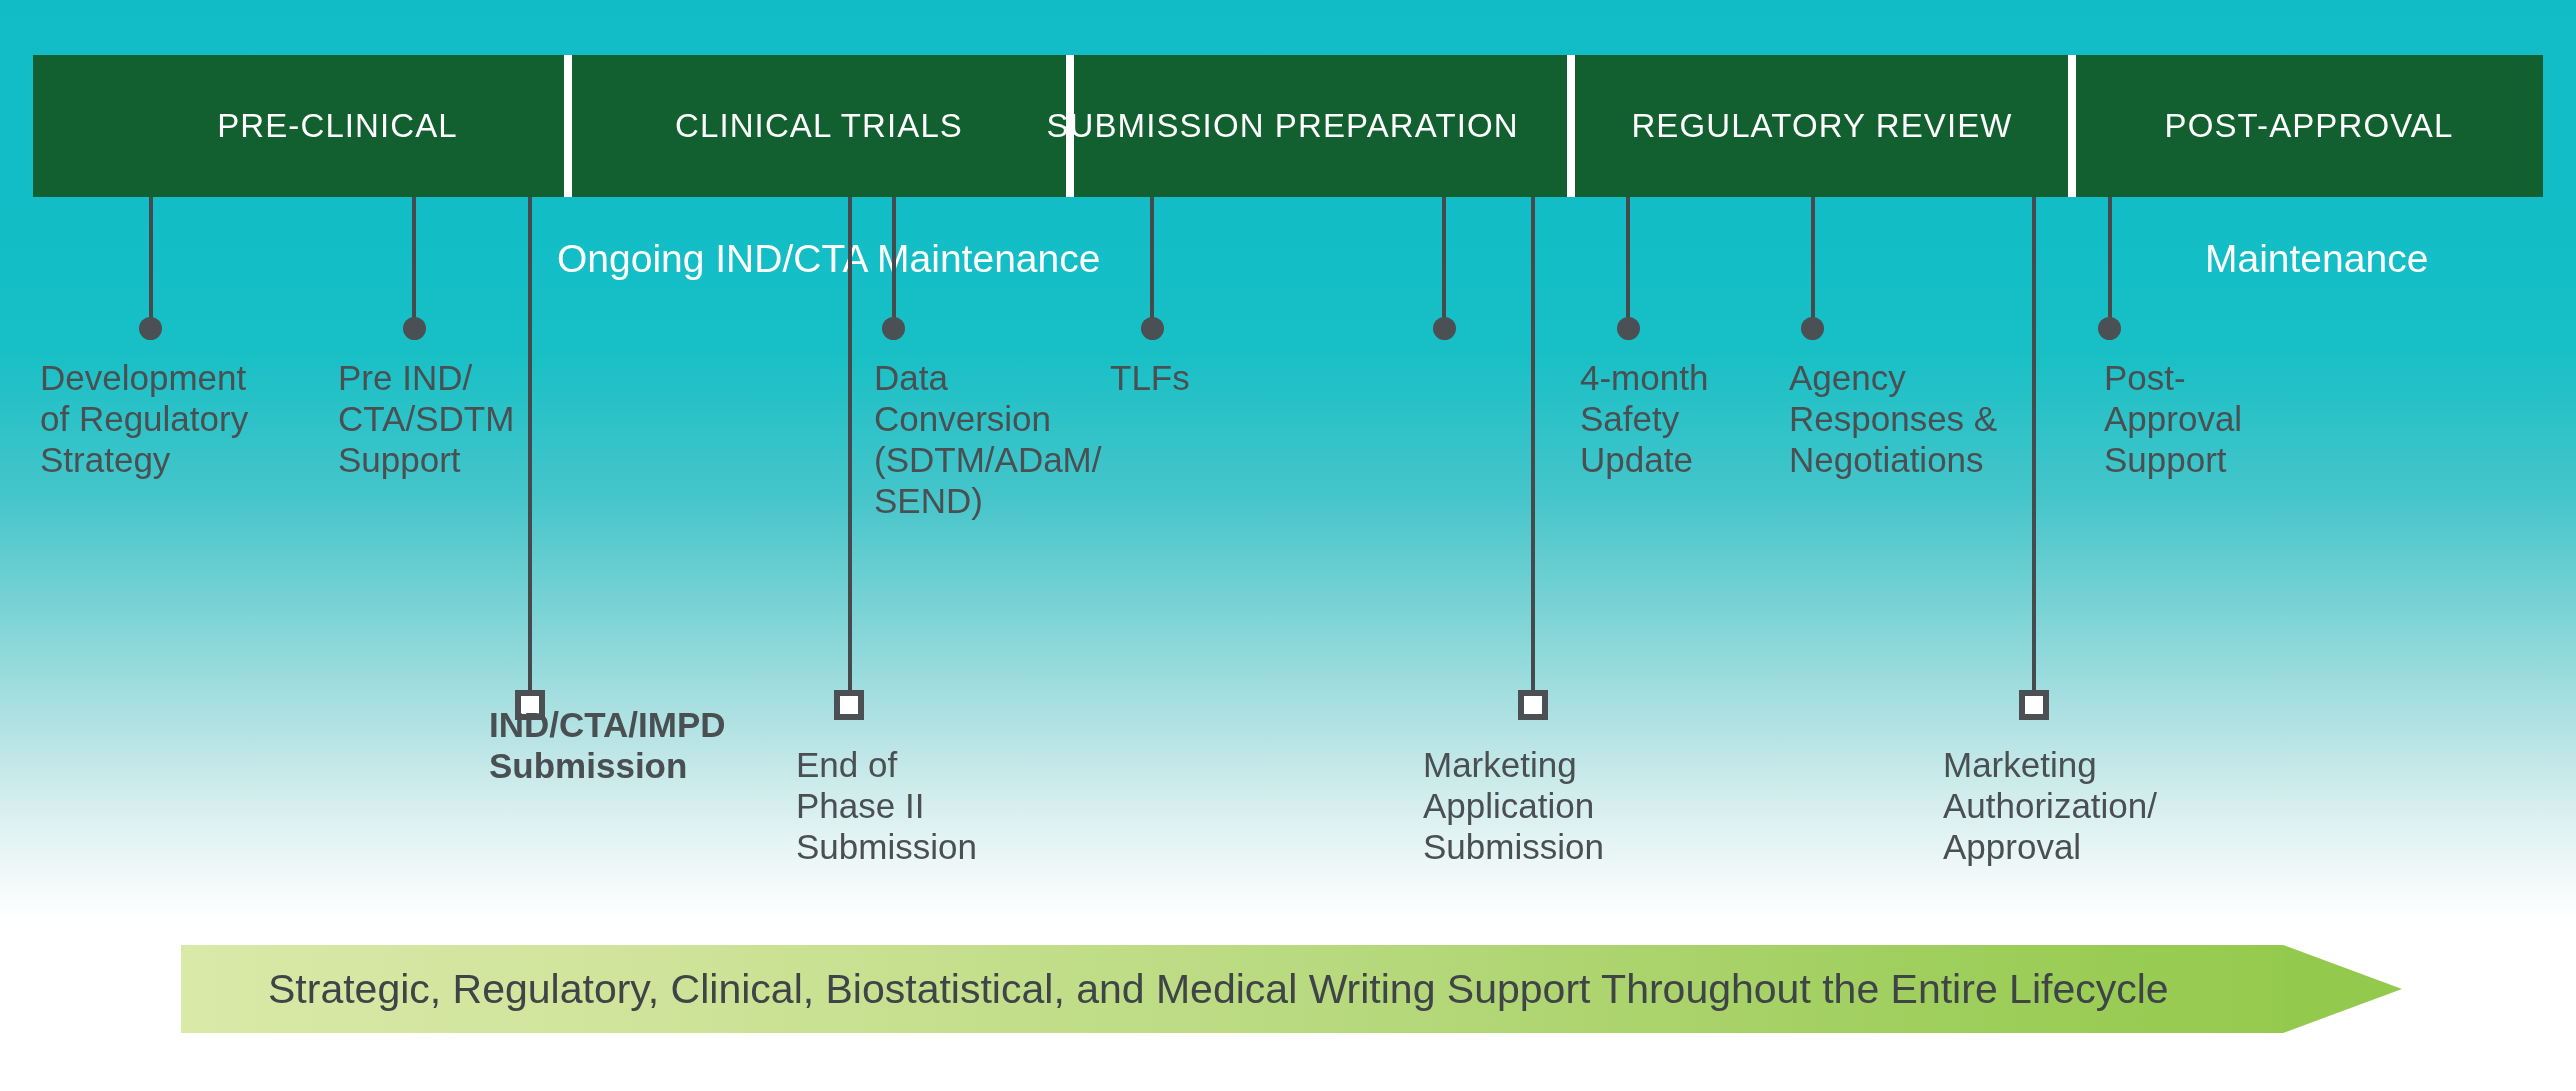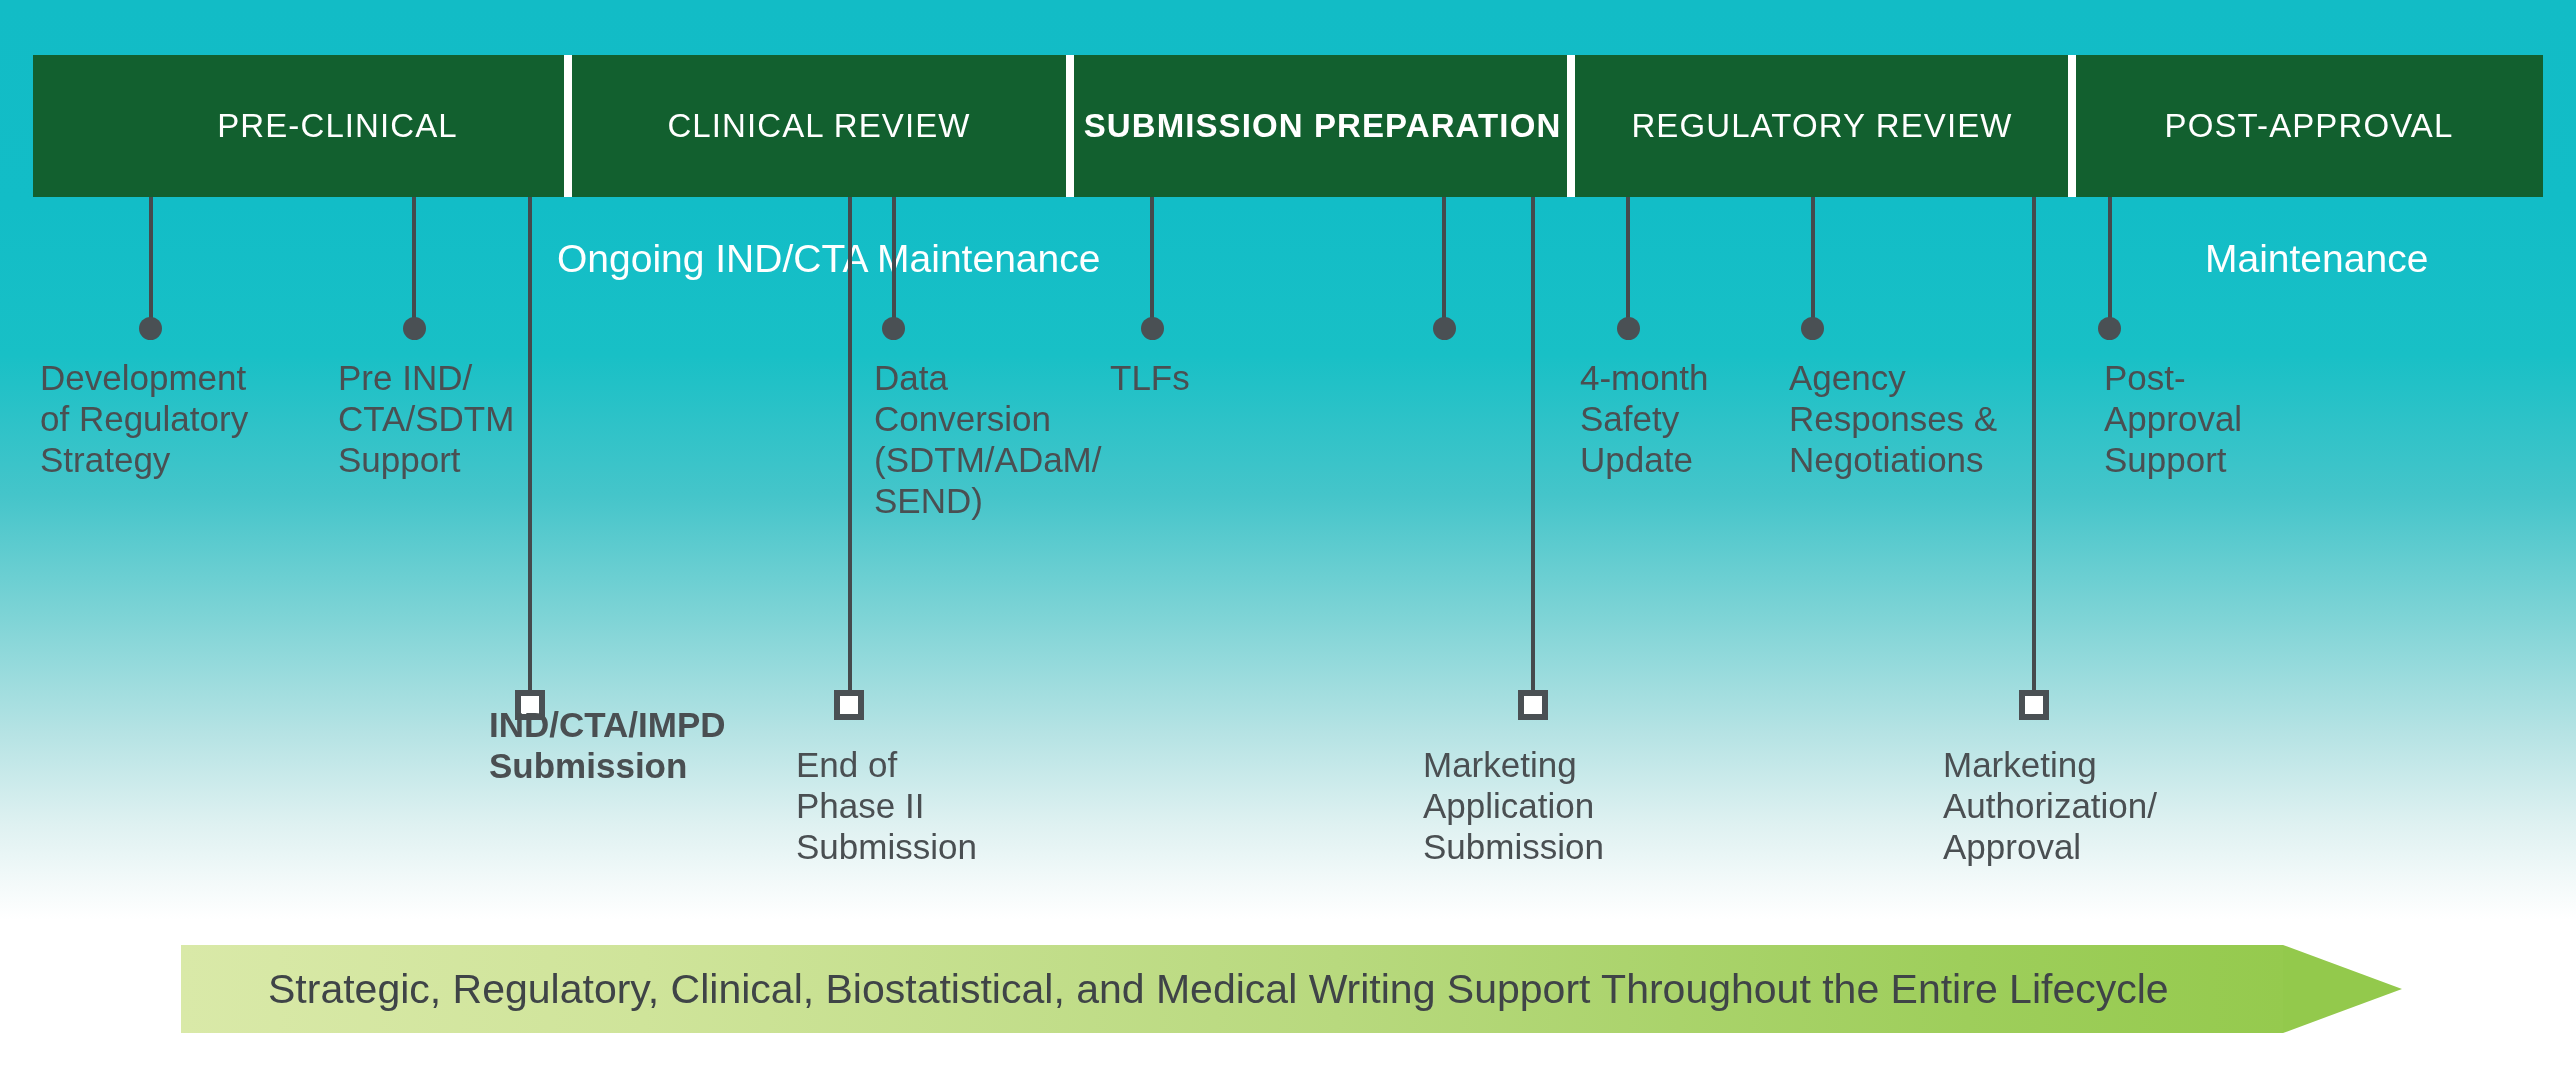--- a/index.html
+++ b/index.html
@@ -123,23 +123,23 @@
   }
 </style>
 </head>
 <body>
 
 <div id="stage">
 
   <div id="phasebar">
     <div class="phase" style="left:0px;width:531px;margin-left:39px;">PRE-CLINICAL</div>
     <div class="vdiv" style="left:531px;"></div>
-    <div class="phase" style="left:539px;width:494px;">CLINICAL REVIEW</div>
+    <div class="phase" style="left:539px;width:494px;">CLINICAL TRIALS</div>
     <div class="vdiv" style="left:1033px;"></div>
-    <div class="phase" style="left:1043px;width:493px;font-weight:bold;">SUBMISSION
+    <div class="phase" style="left:1003px;width:493px;">SUBMISSION
 PREPARATION</div>
     <div class="vdiv" style="left:1534px;"></div>
     <div class="phase" style="left:1542px;width:494px;">REGULATORY REVIEW</div>
     <div class="vdiv" style="left:2035px;"></div>
     <div class="phase" style="left:2043px;width:466px;border-radius:9px;">POST-APPROVAL</div>
   </div>
 
   <div class="bandlabel" style="left:557px;top:237px;">Ongoing IND/CTA Maintenance</div>
   <div class="bandlabel" style="left:2205px;top:237px;">Maintenance</div>
 

